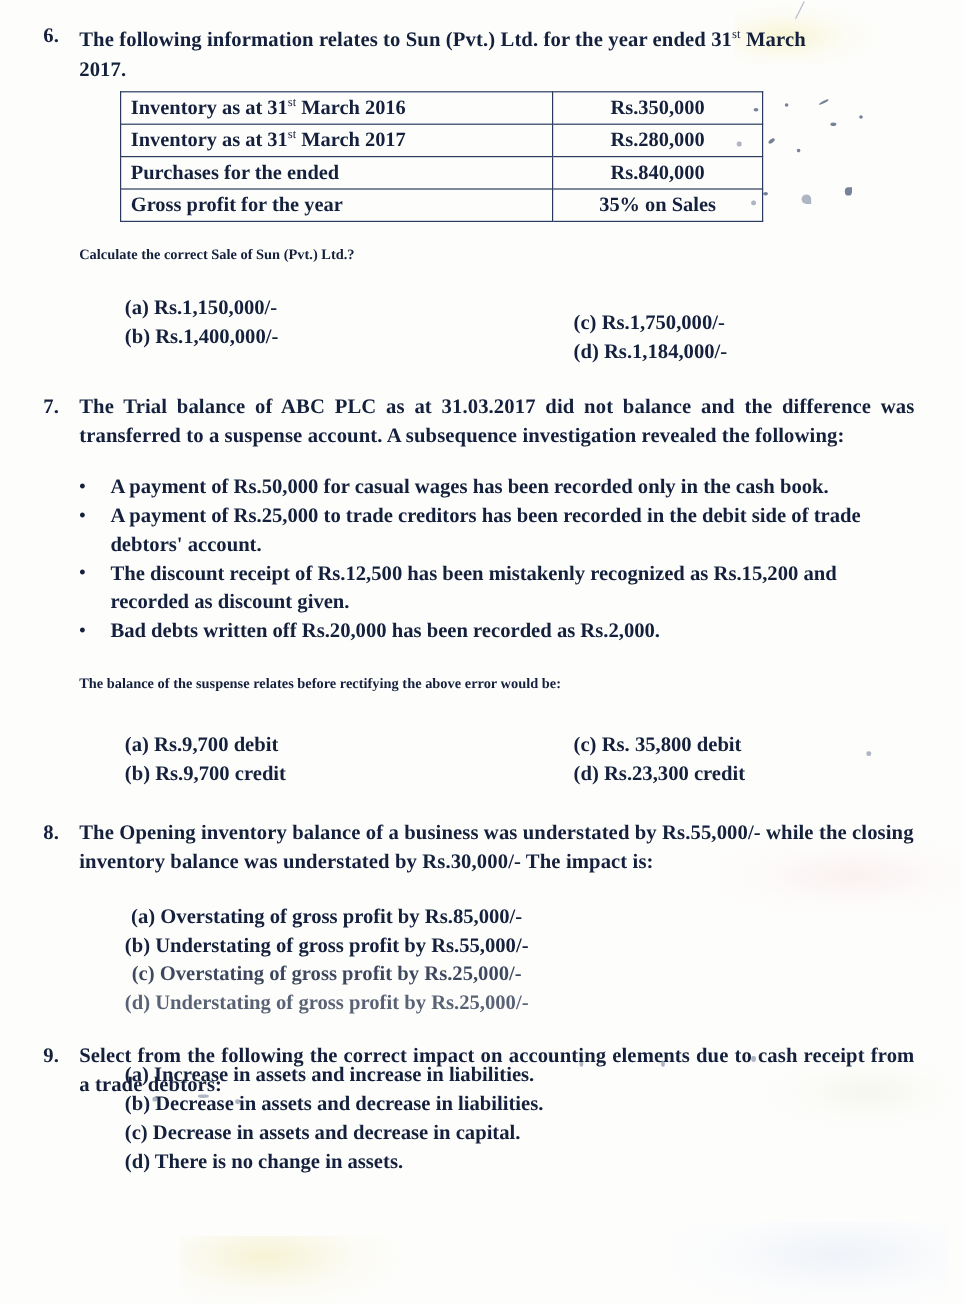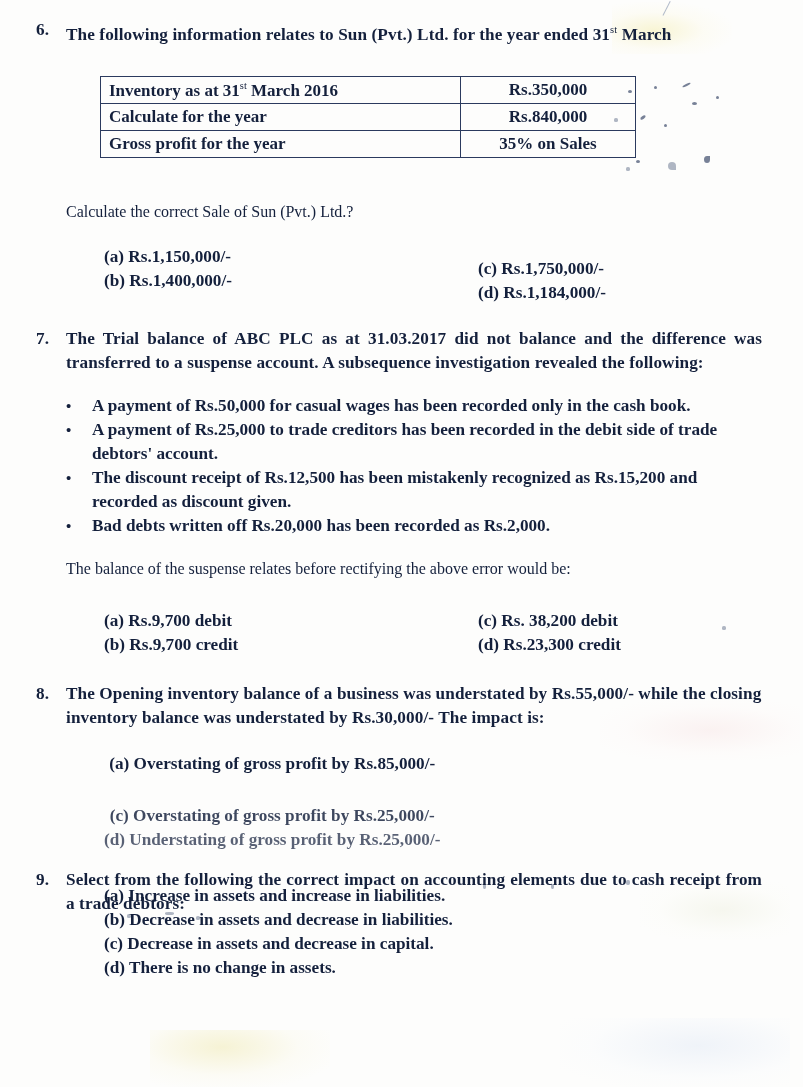--- a/index.html
+++ b/index.html
@@ -90,22 +90,22 @@
     text-align: left;
     font-weight: 700;
   }
   .q-body {
     flex: 1;
   }
   .justify { text-align: justify; text-align-last: left; }
 
   .sub {
     position: absolute;
-    font-weight: 400;
-    font-size: 16px;
+    font-weight: 700;
+    font-size: 12px;
     line-height: 24px;
   }
 
   
   .tbl {
     position: absolute;
     border-collapse: collapse;
     font-weight: 700;
     font-size: 17px;
   }
@@ -138,21 +138,21 @@
   .bullet .txt { flex: 1; }
 
   
   .opts {
     position: absolute;
     font-weight: 700;
     font-size: 17.2px;
     line-height: 24px;
   }
   .opt { white-space: nowrap; }
-  .opt.faded { opacity: .82; margin-top: 28px; }
+  .opt.faded { opacity: .82; }
   .opt.faded2 { opacity: .7; }
 </style>
 </head>
 <body>
 
 <div id="page">
 
   <div class="smudge smudge-top-right"></div>
   <div class="pen-tick"></div>
   <div class="specks">
@@ -179,31 +179,36 @@
   <div class="dust" style="left:165px; top:912px; width:9px; height:3px;"></div>
   <div class="dust" style="left:196px; top:916px; width:4px; height:4px;"></div>
   <div class="dust" style="left:626px; top:167px; width:4px; height:4px;"></div>
   <div class="dust" style="left:668px; top:162px; width:8px; height:8px; border-radius:50% 50% 0 50%;"></div>
   <div class="dust" style="left:614px; top:118px; width:4px; height:4px;"></div>
 
   <div class="q" style="left:36px; top:18px; width:730px;">
     <div class="q-num">6.</div>
     <div class="q-body">
       <span>The following information relates to Sun (Pvt.) Ltd. for the year ended 31</span><sup class="ord">st</sup><span> March</span>
+      <div>2017.</div>
     </div>
   </div>
 
   <table class="tbl" style="left:100px; top:76px;">
     <tbody>
       <tr>
         <td class="lbl"><span>Inventory as at 31</span><sup class="ord">st</sup><span> March 2016</span></td>
         <td class="val">Rs.350,000</td>
       </tr>
       <tr>
-        <td class="lbl"><span>Calculate for the year</span></td>
+        <td class="lbl"><span>Inventory as at 31</span><sup class="ord">st</sup><span> March 2017</span></td>
+        <td class="val">Rs.280,000</td>
+      </tr>
+      <tr>
+        <td class="lbl"><span>Purchases for the ended</span></td>
         <td class="val">Rs.840,000</td>
       </tr>
       <tr>
         <td class="lbl"><span>Gross profit for the year</span></td>
         <td class="val">35% on Sales</td>
       </tr>
     </tbody>
   </table>
 
   <div class="sub" style="left:66px; top:200px;">Calculate the correct Sale of Sun (Pvt.) Ltd.?</div>
@@ -241,31 +246,32 @@
     </div>
   </div>
 
   <div class="sub" style="left:66px; top:557px;">The balance of the suspense relates before rectifying the above error would be:</div>
 
   <div class="opts" style="left:104px; top:609px;">
     <div class="opt">(a) Rs.9,700 debit</div>
     <div class="opt">(b) Rs.9,700 credit</div>
   </div>
   <div class="opts" style="left:478px; top:609px;">
-    <div class="opt">(c) Rs. 38,200 debit</div>
+    <div class="opt">(c) Rs. 35,800 debit</div>
     <div class="opt">(d) Rs.23,300 credit</div>
   </div>
 
   <div class="q" style="left:36px; top:682px; width:726px;">
     <div class="q-num">8.</div>
     <div class="q-body">The Opening inventory balance of a business was understated by Rs.55,000/- while the closing inventory balance was understated by Rs.30,000/- The impact is:</div>
   </div>
 
   <div class="opts" style="left:104px; top:752px;text-align:center;">
     <div class="opt">(a) Overstating of gross profit by Rs.85,000/-</div>
+    <div class="opt">(b) Understating of gross profit by Rs.55,000/-</div>
     <div class="opt faded">(c) Overstating of gross profit by Rs.25,000/-</div>
     <div class="opt faded2">(d) Understating of gross profit by Rs.25,000/-</div>
   </div>
 
   <div class="q" style="left:36px; top:868px; width:726px;">
     <div class="q-num">9.</div>
     <div class="q-body justify">Select from the following the correct impact on accounting elements due to cash receipt from a trade debtors:</div>
   </div>
 
   <div class="opts" style="left:104px; top:884px;">

